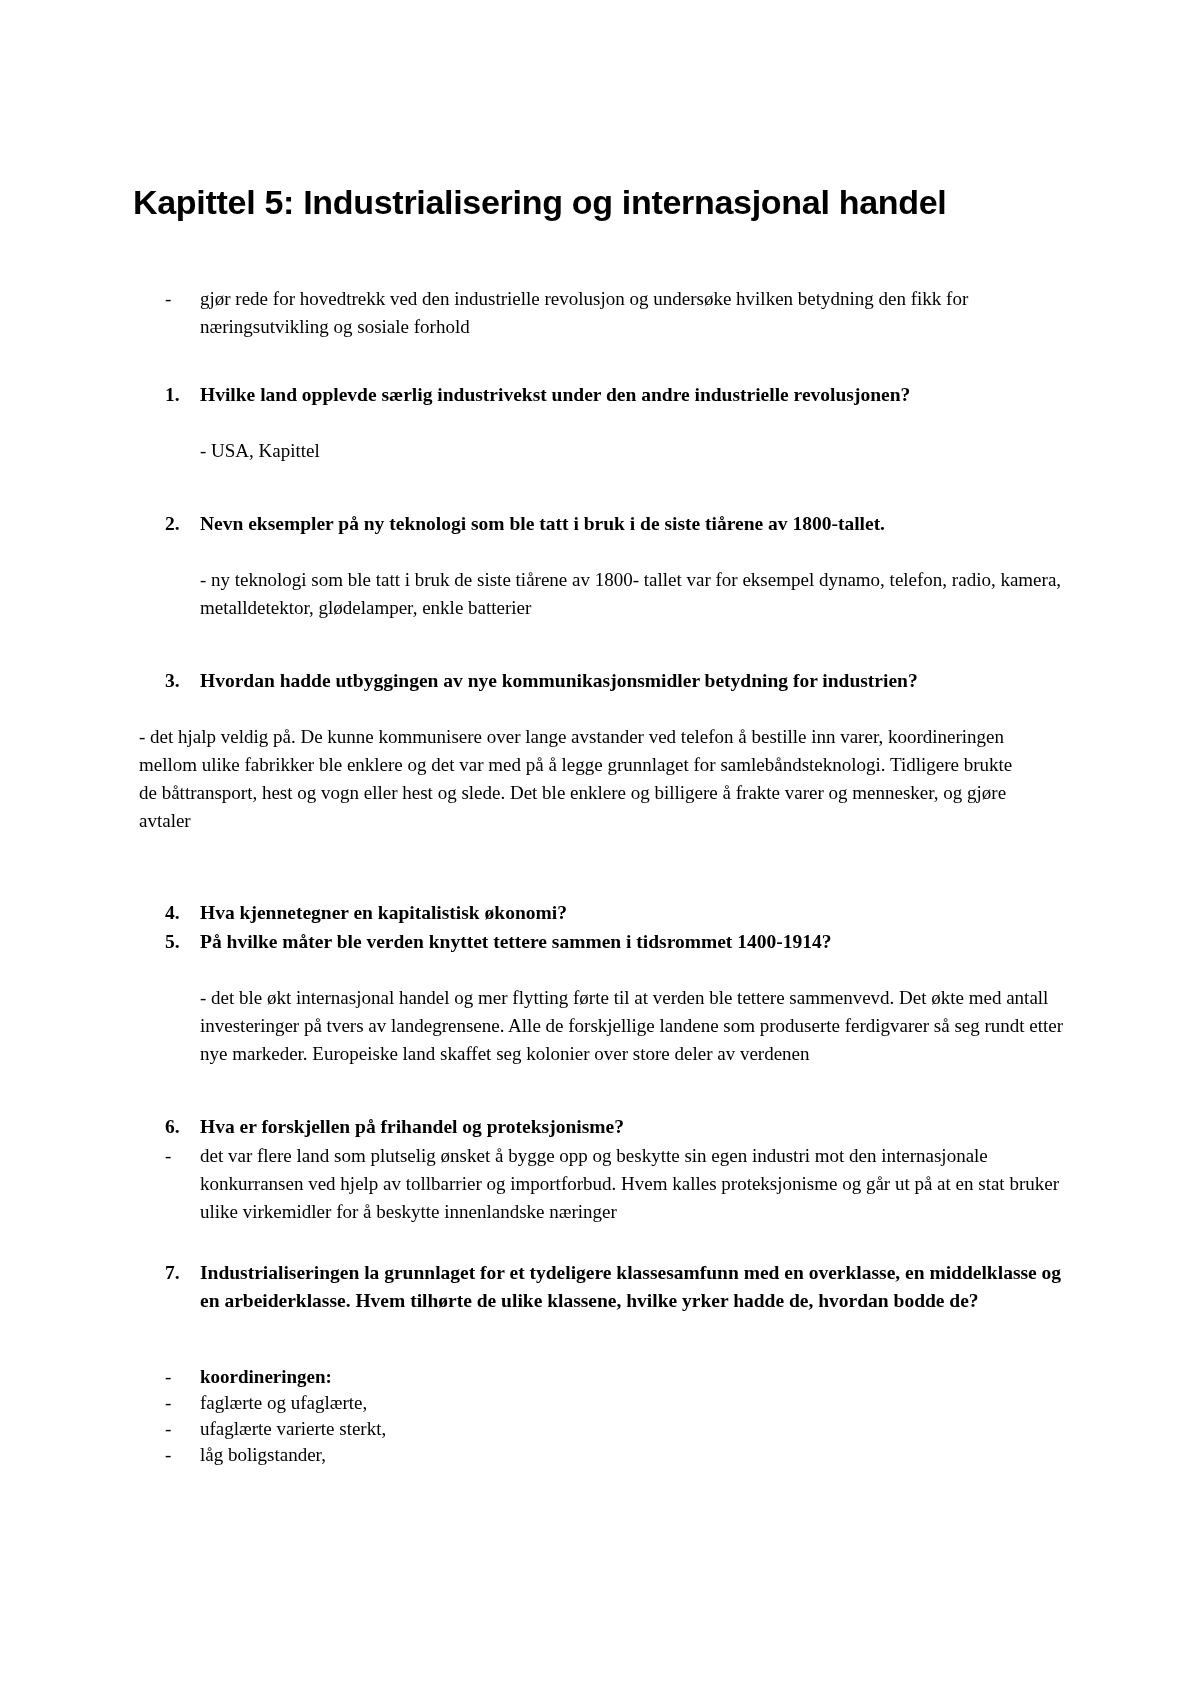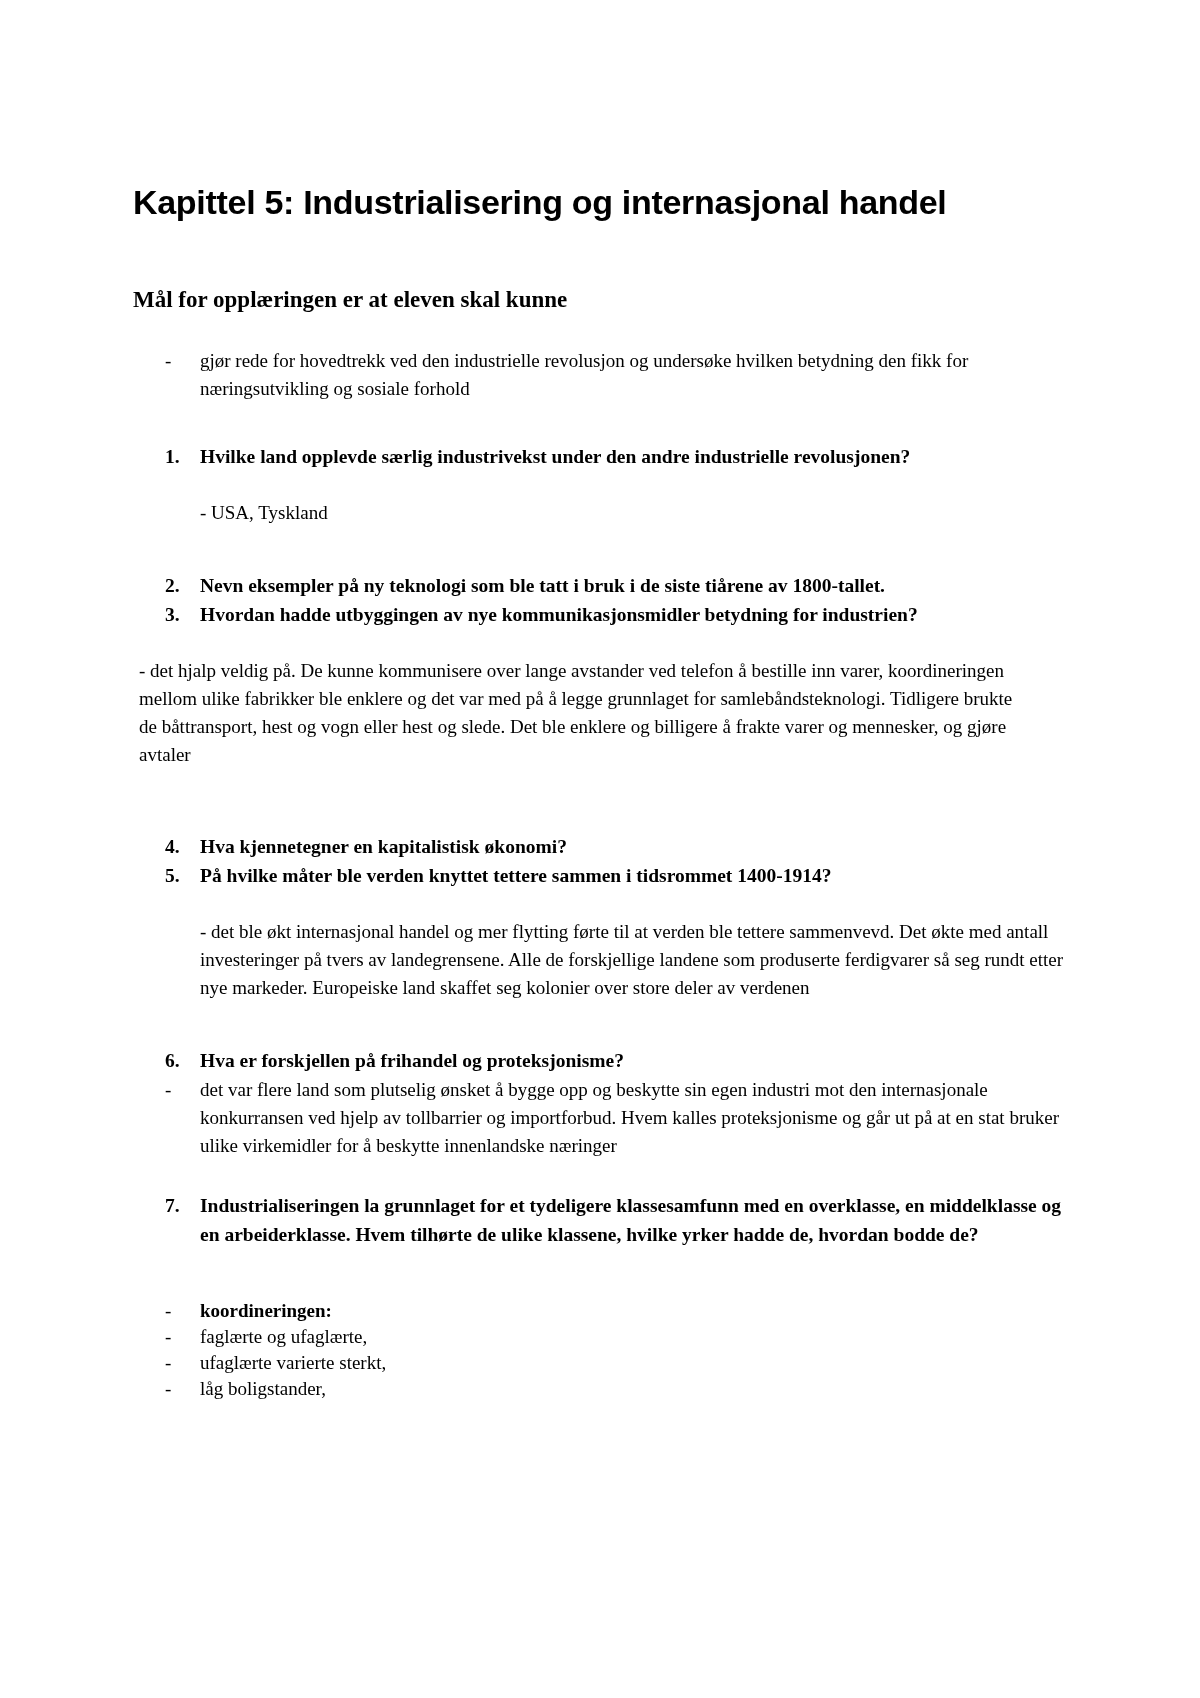--- a/index.html
+++ b/index.html
@@ -93,40 +93,40 @@
     font-weight: 700;
   }
 </style>
 </head>
 <body>
 
 <div class="doc">
 
   <h1 class="title">Kapittel 5: Industrialisering og internasjonal handel</h1>
 
-  <h2 class="subtitle">Mål for opplæringen er at eleven skal kunne</h2>
 
   <div class="hang goal-bullet">
     <span class="dash">-</span>
     <span class="hang-text">gjør rede for hovedtrekk ved den industrielle revolusjon og undersøke hvilken betydning den fikk for næringsutvikling og sosiale forhold</span>
   </div>
 
   <div>
     <div class="q-row">
       <span class="q-num">1.</span>
       <span class="q-text">Hvilke land opplevde særlig industrivekst under den andre industrielle revolusjonen?</span>
     </div>
-    <p class="answer">- USA, Tyskland</p>
+    <p class="answer">- USA, Kapittel</p>
   </div>
 
   <div>
     <div class="q-row">
       <span class="q-num">2.</span>
       <span class="q-text">Nevn eksempler på ny teknologi som ble tatt i bruk i de siste tiårene av 1800-tallet.</span>
     </div>
+    <p class="answer">- ny teknologi som ble tatt i bruk de siste tiårene av 1800- tallet var for eksempel dynamo, telefon, radio, kamera, metalldetektor, glødelamper, enkle batterier</p>
   </div>
 
   <div>
     <div class="q-row">
       <span class="q-num">3.</span>
       <span class="q-text">Hvordan hadde utbyggingen av nye kommunikasjonsmidler betydning for industrien?</span>
     </div>
     <p class="answer gap-lg">- det hjalp veldig på. De kunne kommunisere over lange avstander ved telefon å bestille inn varer, koordineringen mellom ulike fabrikker ble enklere og det var med på å legge grunnlaget for samlebåndsteknologi. Tidligere brukte de båttransport, hest og vogn eller hest og slede. Det ble enklere og billigere å frakte varer og mennesker, og gjøre avtaler</p>
   </div>
 

